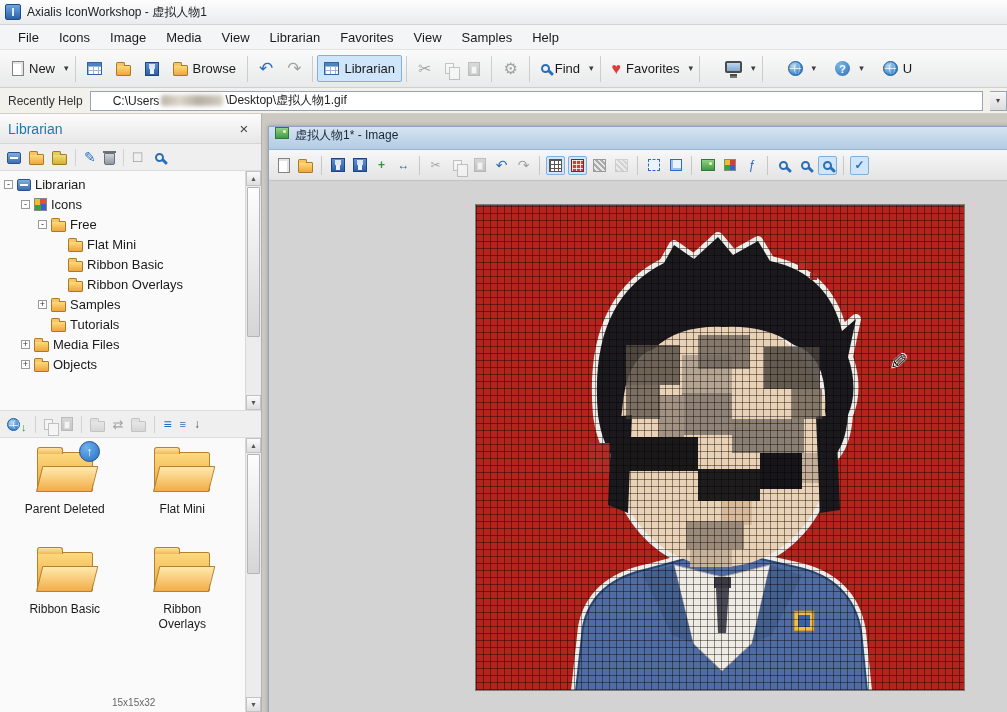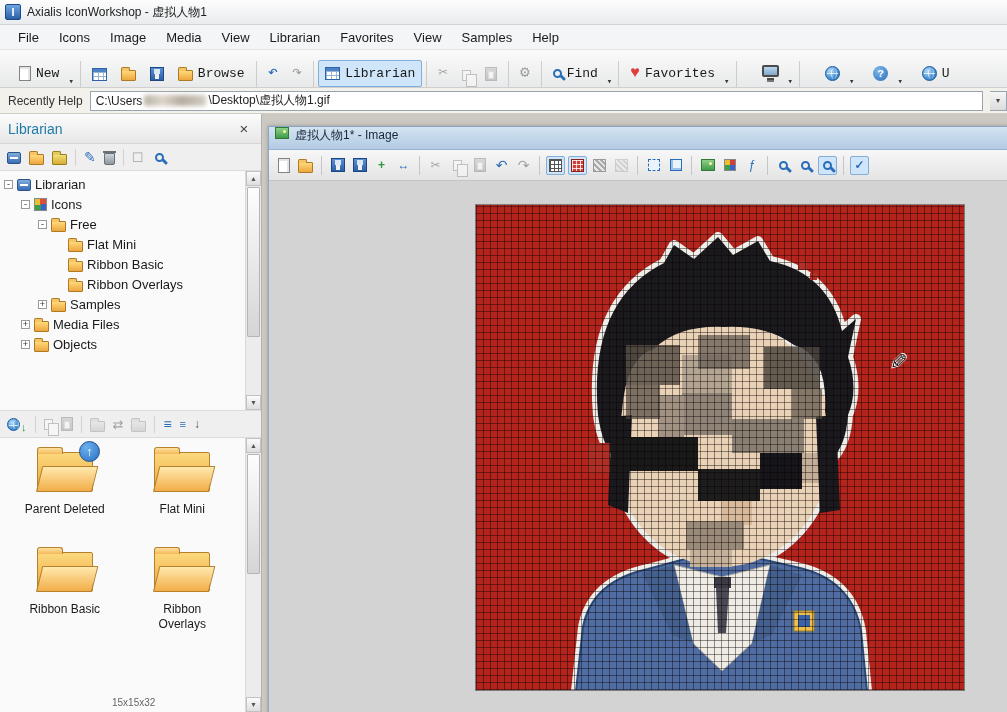--- a/index.html
+++ b/index.html
@@ -19,21 +19,21 @@
     border-radius:2px; color:#fff; font-size:11px; font-weight:bold; display:flex; align-items:center; justify-content:center; }
   .titletext { font-size:12px; color:#222; }
 
   
   .menubar { height:25px; background:#f4f5f6; border-bottom:1px solid #e2e2e2;
     display:flex; align-items:center; padding-left:8px; }
   .menuitem { padding:3px 10px; cursor:default; }
 
   
   .toolbar { height:38px; background:linear-gradient(#fbfbfb,#e8e9ea); border-bottom:1px solid #cfcfcf;
-    display:flex; align-items:flex-end; padding:0 12px;font-family:Liberation Mono, monospace; }
+    display:flex; align-items:center; padding:0 5px; }
   .tbtn { display:flex; align-items:center; gap:5px; padding:5px 6px; border:1px solid transparent; border-radius:2px; }
   .tbtn .lbl { white-space:nowrap; }
   .tbtn.pressed { background:#cfe5f9; border-color:#82aeda; }
   .tarrow { font-size:9px; color:#3a3a3a; padding:0 2px; }
 
   
   .ic { position:relative; display:inline-block; flex:none; }
   .page { width:12px; height:15px; background:#fff; border:1px solid #828282; box-shadow:inset -2px 2px 0 #e4e4e4; }
   .folder-s { width:15px; height:11px; margin-top:4px; background:linear-gradient(#ffd97a,#eda63f);
     border:1px solid #ab7a22; border-radius:1px; }
@@ -86,21 +86,21 @@
     background:conic-gradient(#e05038 0 25%, #3a62c8 0 50%, #3aa048 0 75%, #e8c030 0); }
   .badge-up { position:absolute; top:-12px; right:-8px; width:21px; height:21px; border-radius:50%;
     background:radial-gradient(circle at 35% 30%, #6db1f0,#2a6fc2); border:1px solid #1d4f90; color:#fff;
     display:flex; align-items:center; justify-content:center; font-size:12px; font-weight:bold; }
 
   
   .recentbar { height:26px; background:#f2f1ec; border-bottom:1px solid #cfcdc4;
     display:flex; align-items:center; padding:0 0 0 8px; gap:7px; }
   .recentlabel { font-size:12px; color:#333; white-space:nowrap; }
   .recentfield { flex:1; height:20px; background:#fff; border:1px solid #9aa4ae;
-    display:flex; align-items:center; padding:0 5px; font-size:12px; color:#222; gap:2px; }
+    display:flex; align-items:center; padding:0 22px; font-size:12px; color:#222; gap:2px; }
   .blurseg { width:62px; height:11px; border-radius:2px; filter:blur(2px);
     background:linear-gradient(90deg,#b9b2a6,#ddd6ca 30%,#b4ada0 60%,#d2ccc2); }
   .recentdrop { width:17px; height:20px; border:1px solid #9aa4ae; border-left:none; background:linear-gradient(#f6f6f6,#dcdcdc);
     display:flex; align-items:center; justify-content:center; font-size:8px; color:#444; }
 
   
   .main { display:flex; height:598px; }
 
   
   .left-panel { width:262px; flex:none; background:#f1f1f1; border-right:1px solid #b2b2b2;
@@ -325,20 +325,25 @@
         </div>
         <div class="tree-row" style="padding-left:55px">
           <span class="expspacer"></span>
           <span class="ic folder-s"></span>
           <span class="tlabel">Ribbon Overlays</span>
         </div>
         <div class="tree-row" style="padding-left:38px">
           <span class="exp glyph">+</span>
           <span class="ic folder-s"></span>
           <span class="tlabel">Samples</span>
+        </div>
+        <div class="tree-row" style="padding-left:38px">
+          <span class="expspacer"></span>
+          <span class="ic folder-s"></span>
+          <span class="tlabel">Tutorials</span>
         </div>
         <div class="tree-row" style="padding-left:21px">
           <span class="exp glyph">+</span>
           <span class="ic folder-s"></span>
           <span class="tlabel">Media Files</span>
         </div>
         <div class="tree-row" style="padding-left:21px">
           <span class="exp glyph">+</span>
           <span class="ic folder-s"></span>
           <span class="tlabel">Objects</span>

